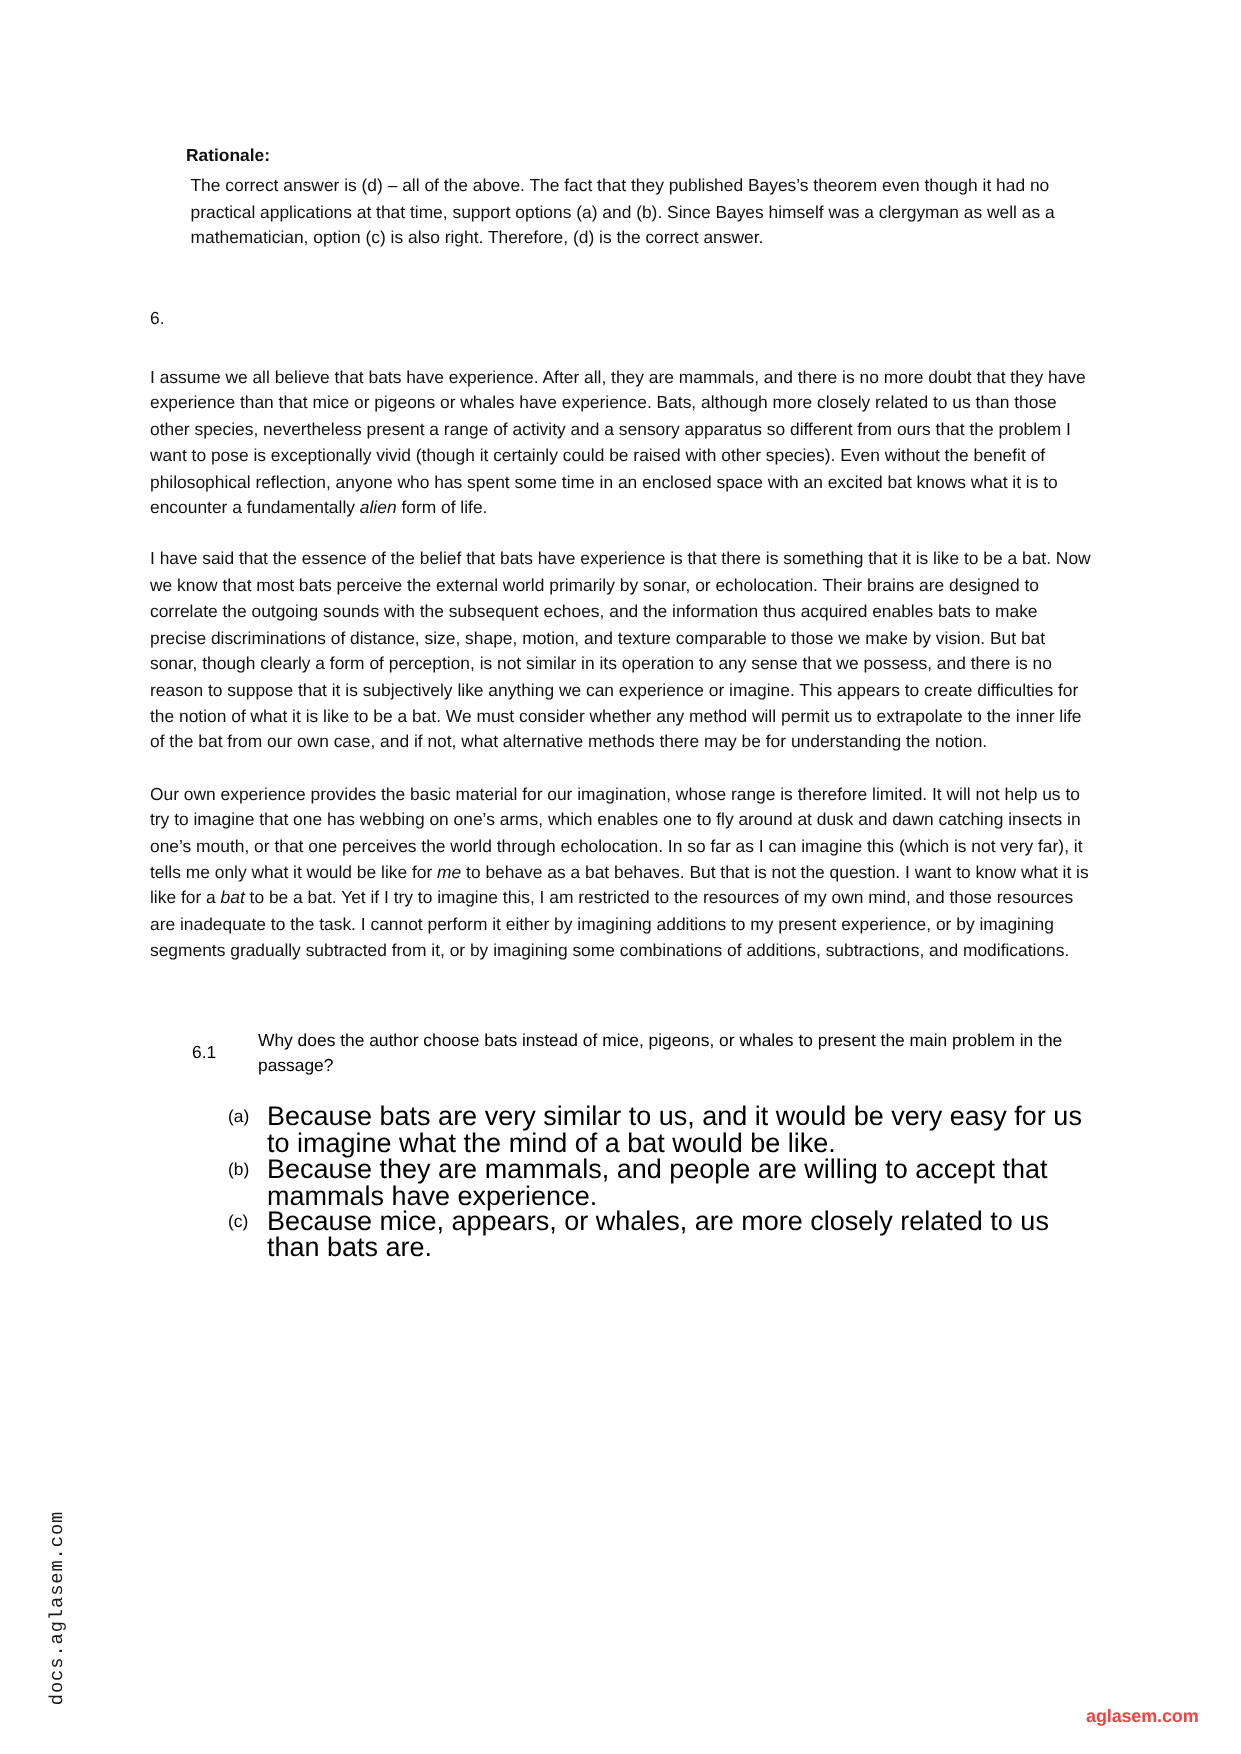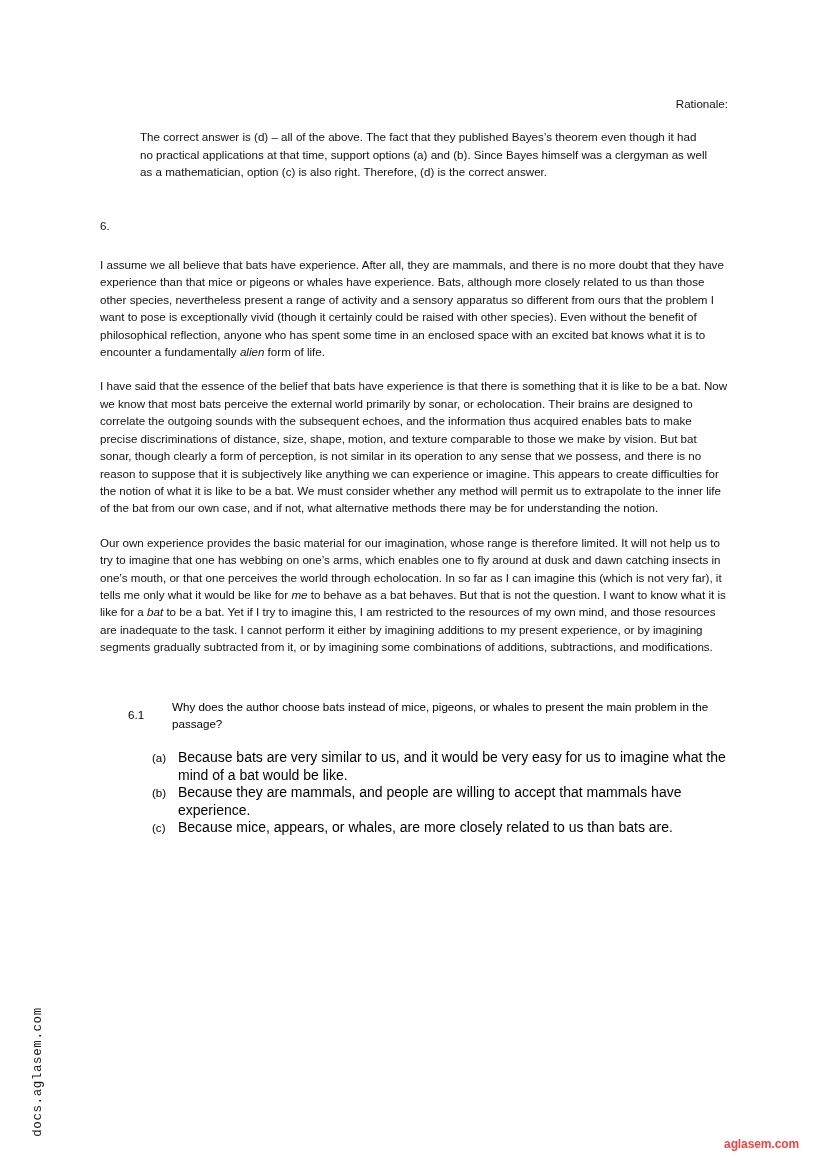--- a/index.html
+++ b/index.html
@@ -61,26 +61,25 @@
 
   
   .answer-block {
     margin-left: 24px;
     width: 604px;
   }
   .answer-line {
     margin: 0 0 22px 0;
   }
   .rationale-heading {
-    font-weight: normal;
+    font-weight: bold;
     margin: 0 0 0 0;
-    text-align: right;
   }
   .rationale-body {
-    margin: 16px;
+    margin: 3px;
   }
 
   .qnum {
     margin: 36px 0 0 0;
     font-size: 11.6px;
     line-height: 17.4px;
   }
 
   .passage-para {
     margin: 17px 0 0 0;
@@ -124,21 +123,21 @@
     align-items: flex-start;
   }
   .option-label {
     flex: 0 0 auto;
     width: 26px;
     font-size: 11.6px;
     line-height: 17.4px;
   }
   .option-text {
     flex: 1 1 auto;
-    font-size: 14px;
+    font-size: 18px;
     line-height: 17.4px;
   }
 
   
   .footer-brand {
     position: absolute;
     right: 28px;
     bottom: 18px;
     font-size: 12px;
     font-weight: bold;

